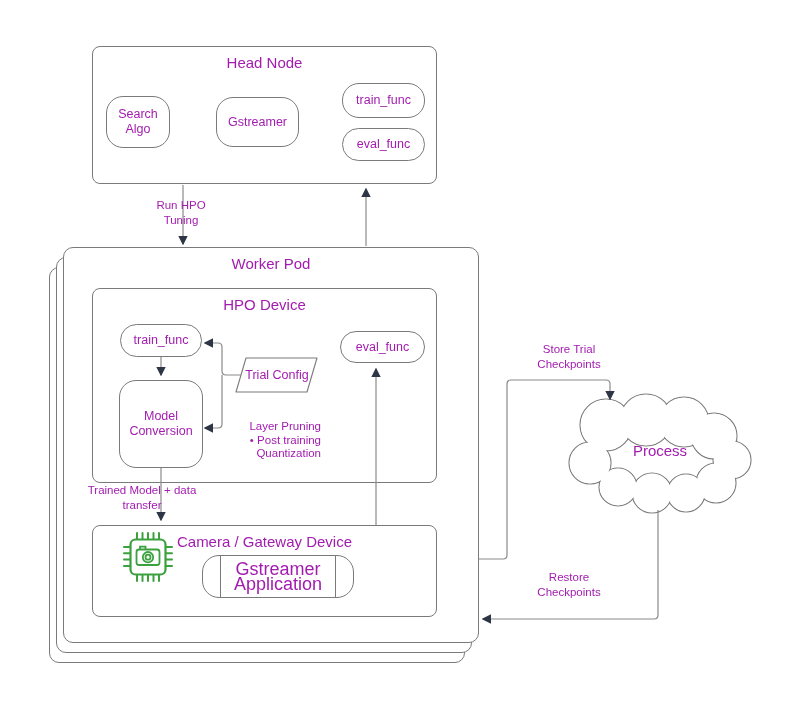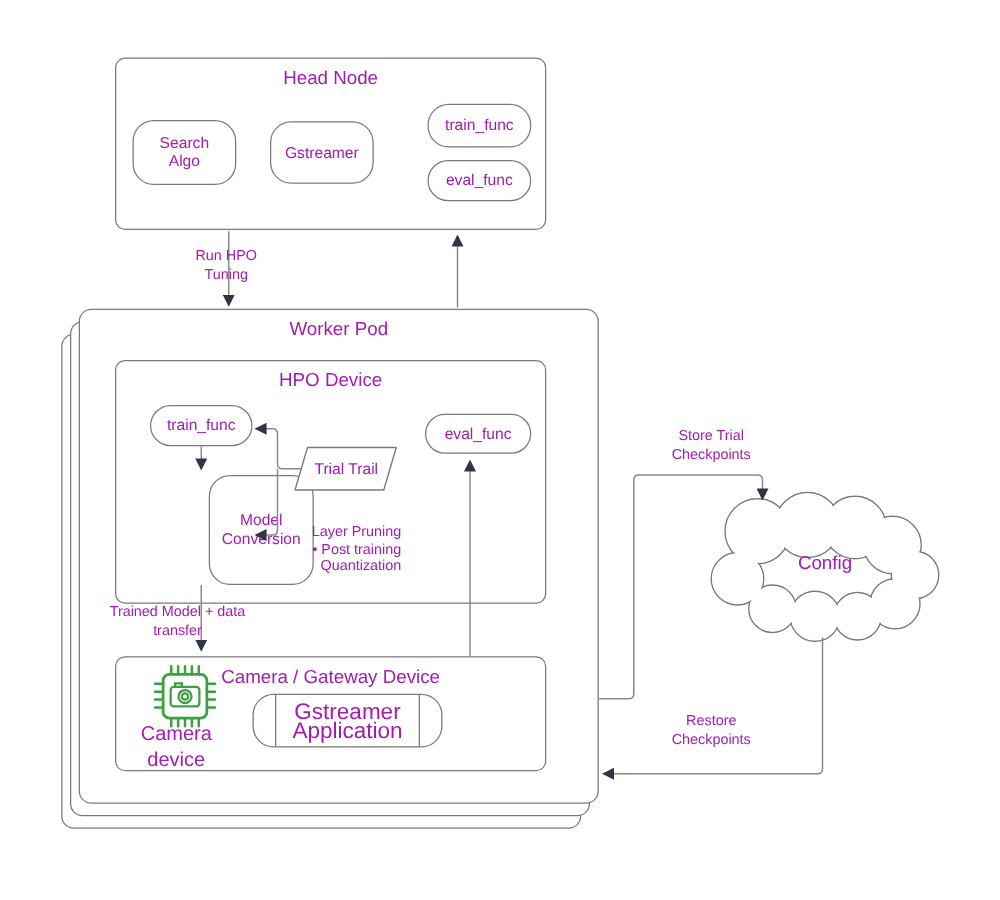--- a/index.html
+++ b/index.html
@@ -18,31 +18,31 @@
   .cbox{
     display:flex;align-items:center;justify-content:center;
     text-align:center;font-size:12.5px;line-height:15px;white-space:pre-line;border-radius:17px;
   }
   .lbl{
     position:absolute;text-align:center;font-size:11.5px;line-height:14.5px;
     white-space:pre-line;z-index:6;
   }
   
   #head-node{left:92px;top:46px;width:345px;height:138px;z-index:1;}
-  #hn-search{left:106px;top:96px;width:83px;height:52px;z-index:2;}
+  #hn-search{left:106px;top:96px;width:64px;height:52px;z-index:2;}
   #hn-sched{left:216px;top:97px;width:83px;height:50px;z-index:2;}
   #hn-train{left:342px;top:83px;width:83px;height:35px;z-index:2;}
   #hn-eval{left:342px;top:128px;width:83px;height:33px;z-index:2;}
   
   #wp-l3{left:49px;top:267px;width:416px;height:396px;z-index:0;border-radius:10px;}
   #wp-l2{left:56px;top:257px;width:416px;height:396px;z-index:0;border-radius:10px;}
   #worker-pod{left:63px;top:247px;width:416px;height:396px;z-index:1;border-radius:10px;}
   #hpo{left:92px;top:288px;width:345px;height:195px;z-index:2;}
   #hpo-train{left:120px;top:324px;width:82px;height:33px;z-index:3;}
-  #model-conv{left:119px;top:380px;width:84px;height:88px;z-index:3;margin-left:48px;}
+  #model-conv{left:119px;top:380px;width:84px;height:88px;z-index:3;}
   #hpo-eval{left:340px;top:331px;width:85px;height:32px;z-index:3;}
   
   #camera-box{left:92px;top:525px;width:345px;height:92px;z-index:2;}
   #gstreamer{left:202px;top:555px;width:152px;height:43px;z-index:3;font-size:18px;}
   #gstreamer::before,#gstreamer::after{
     content:"";position:absolute;top:0;bottom:0;width:1px;background:#7a7a7a;
   }
   #gstreamer::before{left:17px;}
   #gstreamer::after{right:17px;}
   #camera-icon{position:absolute;left:119px;top:528px;z-index:4;}
@@ -103,22 +103,20 @@
       <path d="M47 19h6 M47 25.3h6 M47 31.6h6 M47 38h6"></path>
     </g>
     <rect x="11.5" y="11.5" width="35" height="35" rx="5" fill="#ffffff" stroke="#3ba13f" stroke-width="2.2"></rect>
     <g stroke="#3ba13f" stroke-width="1.8" fill="none">
       <path d="M21 21.5v-2.8h5.5v2.8"></path>
       <rect x="17.5" y="21.5" width="23" height="15.5" rx="2.5"></rect>
       <circle cx="29" cy="29.2" r="5.2"></circle>
       <circle cx="29" cy="29.2" r="2.5"></circle>
     </g>
   </svg>
-  <div class="lbl" id="lbl-camera">Camera
-device</div>
 
   <svg id="overlay" width="800" height="720" viewBox="0 0 800 720">
     <defs>
       <marker id="ah" viewBox="0 0 10 10" refX="8.6" refY="5" markerWidth="8" markerHeight="8" orient="auto-start-reverse">
         <path d="M0,0 L10,5 L0,10 Z" fill="#2e3646"></path>
       </marker>
     </defs>
 
     <g>
       <g fill="#ffffff" stroke="#7a7a7a" stroke-width="1.1">
@@ -157,28 +155,28 @@
       <path d="M222 375 L222 424 Q222 428 218 428 L205 428" marker-end="url(#ah)"></path>
       <path d="M376 525 V369" marker-end="url(#ah)"></path>
       <path d="M161 468 V520" marker-end="url(#ah)"></path>
       <path d="M479 559 L503 559 Q507 559 507 555 L507 384 Q507 380 511 380 L606 380 Q610 380 610 384 L610 399" marker-end="url(#ah)"></path>
       <path d="M658 510 L658 615 Q658 619 654 619 L483 619" marker-end="url(#ah)"></path>
     </g>
   </svg>
 
   <div class="lbl" id="lbl-run">Run HPO
 Tuning</div>
-  <div class="lbl" id="lbl-trial">Trial Trail</div>
+  <div class="lbl" id="lbl-trial">Trial Config</div>
   <div class="lbl" id="lbl-trained">Trained Model + data
 transfer</div>
   <div class="lbl" id="lbl-store">Store Trial
 Checkpoints</div>
   <div class="lbl" id="lbl-restore">Restore
 Checkpoints</div>
-  <div class="lbl" id="lbl-storage">Config</div>
+  <div class="lbl" id="lbl-storage">Process</div>
 
   <div id="notes">
     <div class="indent">Layer Pruning</div>
     <div>• Post training</div>
     <div class="indent">Quantization</div>
   </div>
 
 </div>
 
 </body></html>

